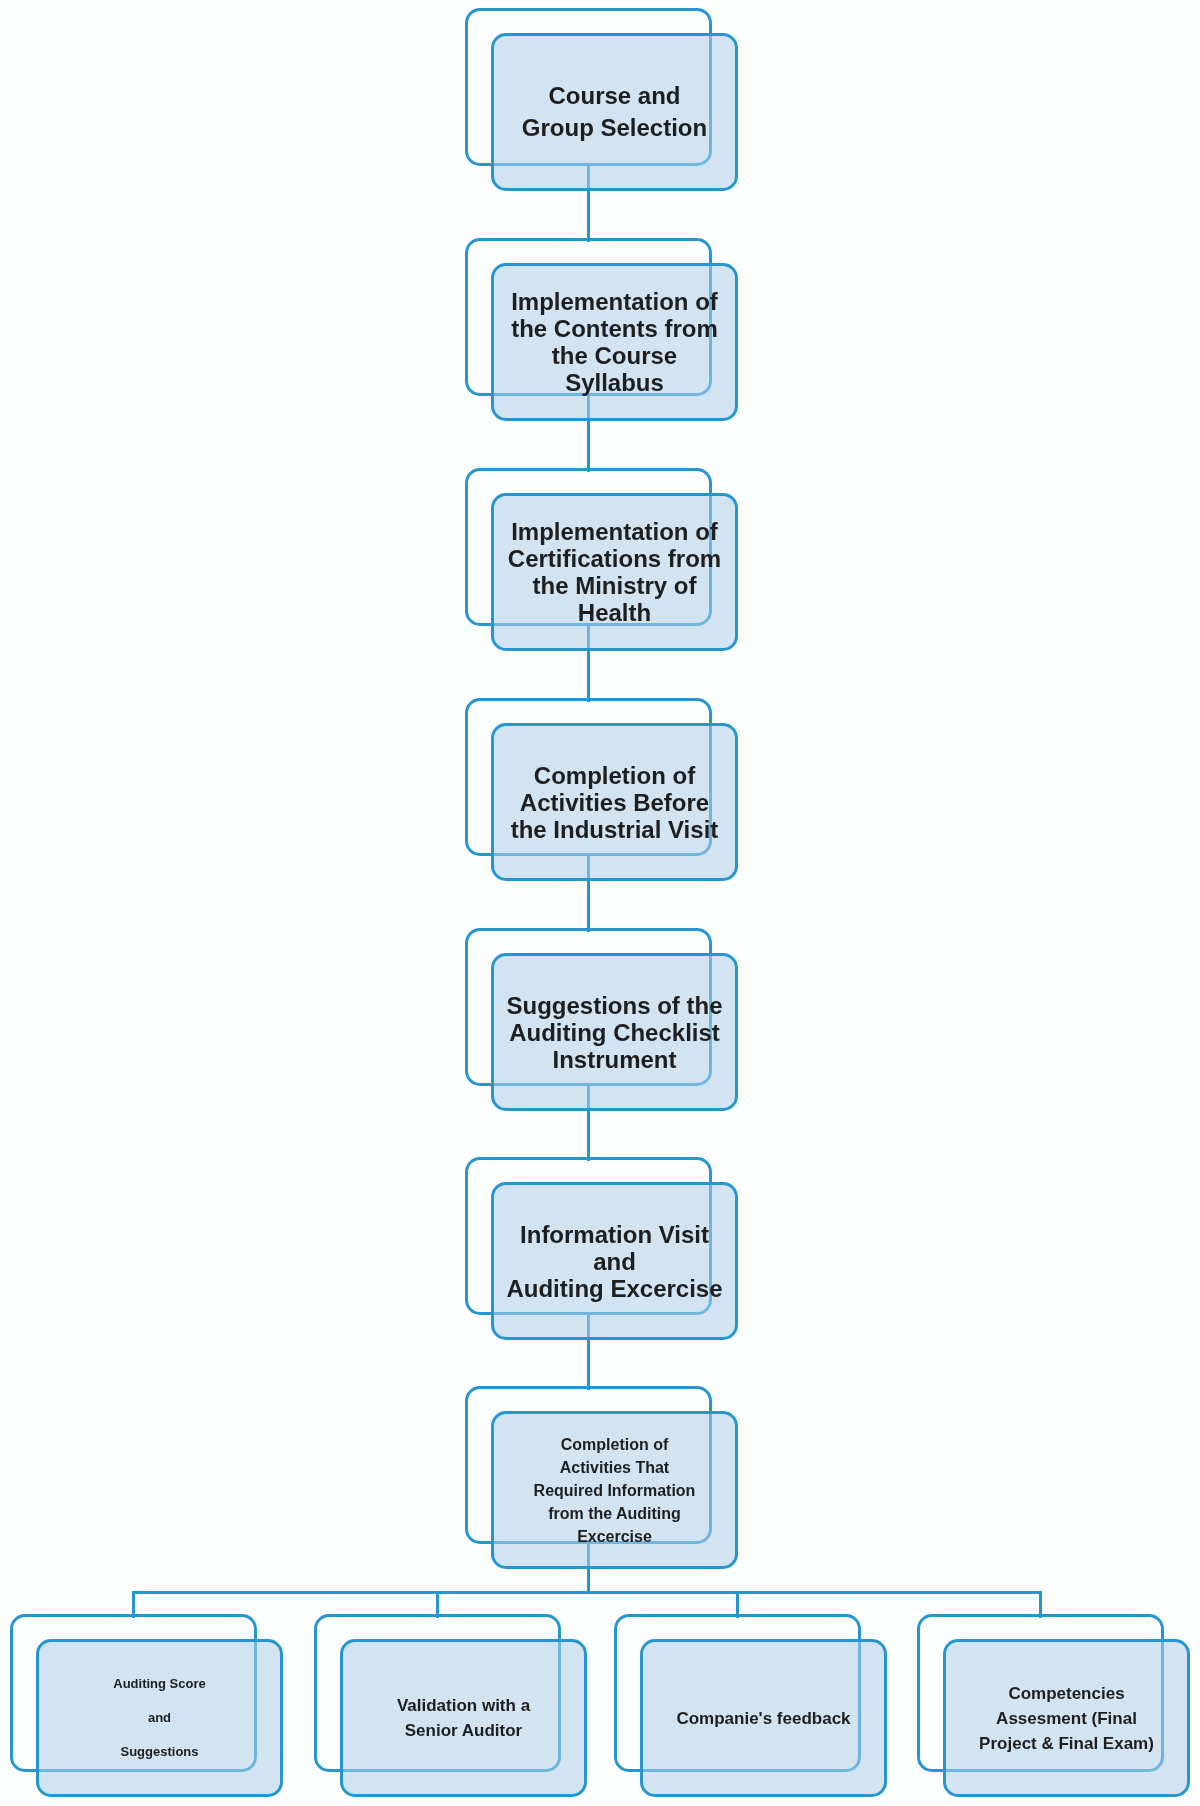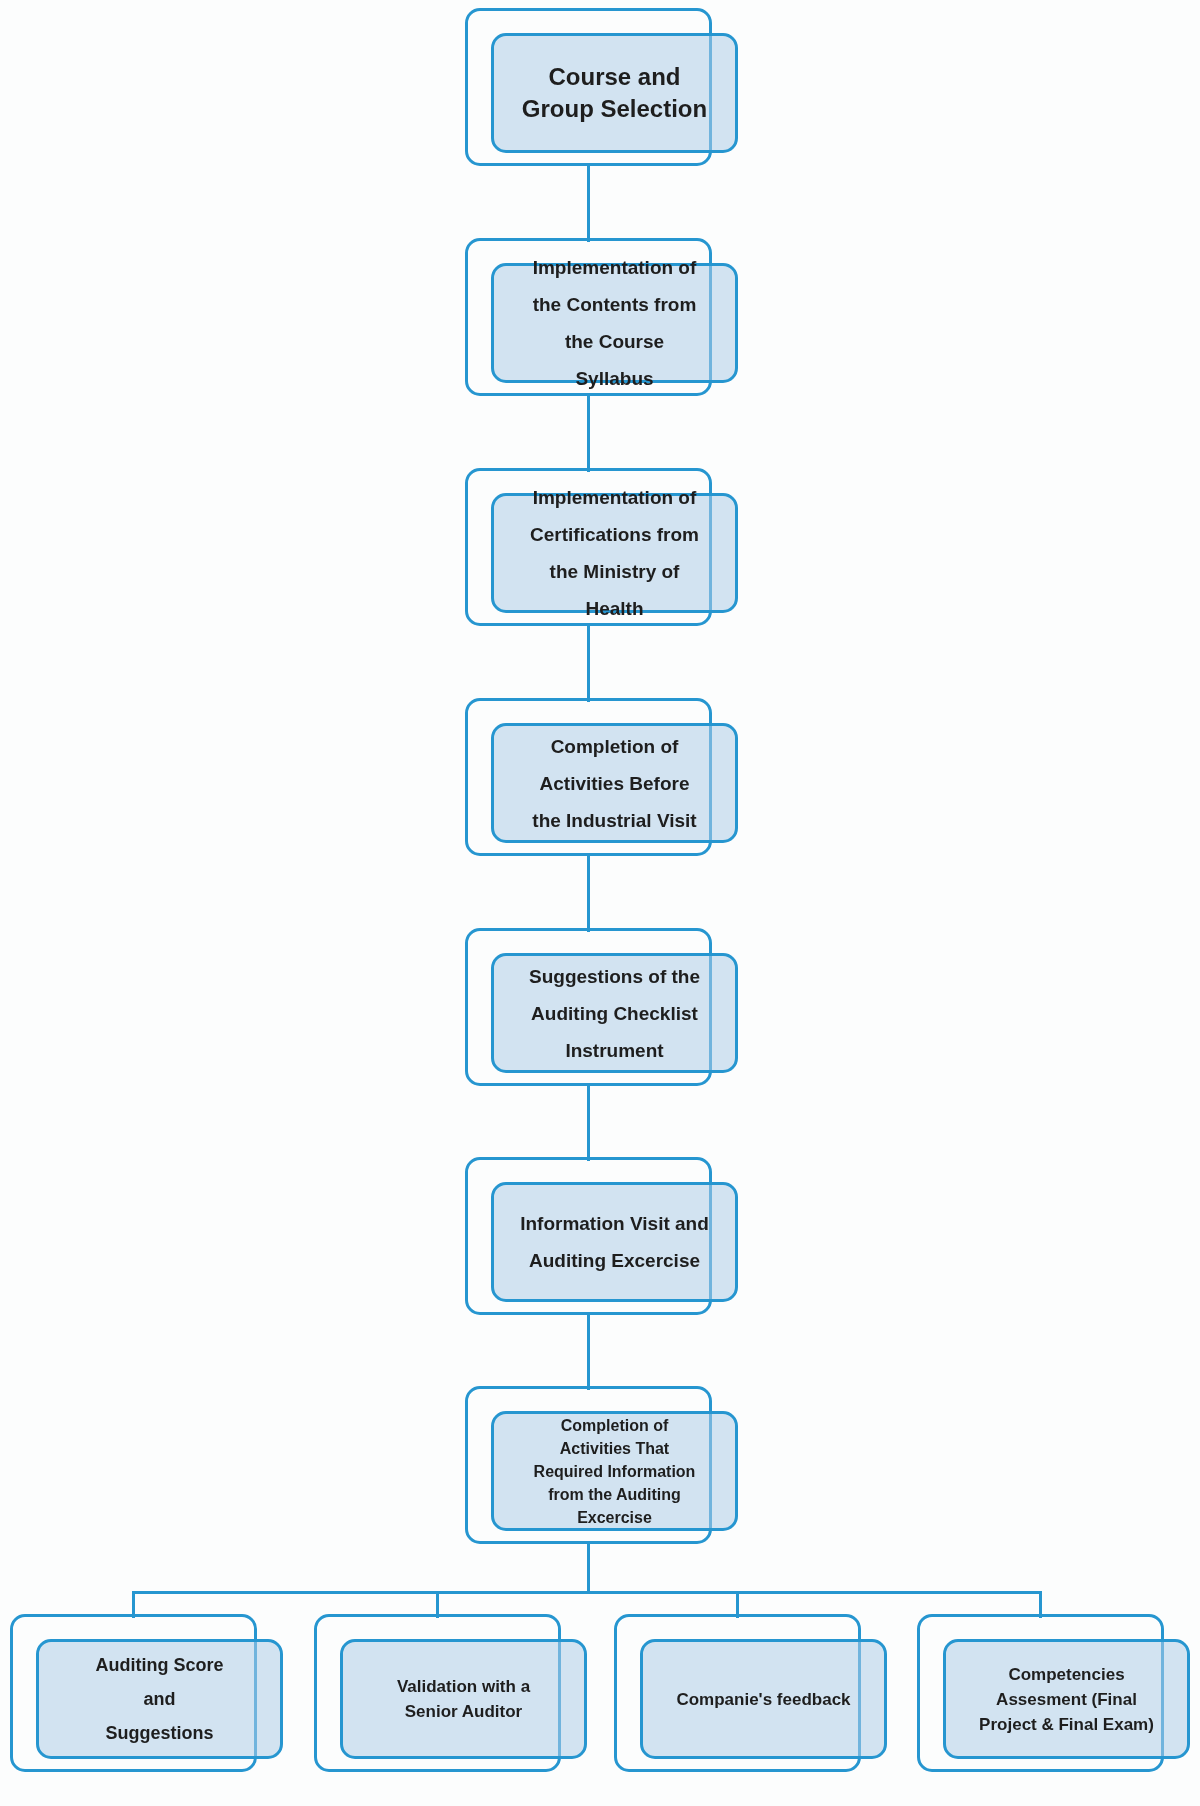--- a/index.html
+++ b/index.html
@@ -19,44 +19,44 @@
     width: 247px; height: 158px;
     box-sizing: border-box;
     border: 3px solid #2696d0;
     border-radius: 15px;
     background: transparent;
     z-index: 2;
   }
   .front {
     position: absolute;
     left: 26px; top: 25px;
-    width: 247px; height: 120px;
+    width: 247px; height: 158px;
     box-sizing: border-box;
     border: 3px solid #2696d0;
     border-radius: 15px;
     background: rgba(175, 205, 231, 0.55);
     z-index: 3;
     display: flex;
     align-items: center;
     justify-content: center;
     text-align: center;
     padding: 6px;
   }
   .label {
     white-space: pre-line;
     color: #1e1e1e;
     font-weight: 600;
-    font-size: 19px;
-    line-height: 37px;
+    font-size: 24px;
+    line-height: 27px;
     width: 100%;
   }
   .label--lg { font-size: 24px; line-height: 32px; }
   .label--sm { font-size: 16px; line-height: 23px; }
   .label--branch { font-size: 17px; line-height: 25px; }
-  .label--tall { font-size: 18px; line-height: 34px; }
+  .label--tall { font-size: 13px; line-height: 34px; }
   .connector {
     position: absolute;
     background: #2696d0;
     z-index: 1;
   }
   .v { width: 3px; }
   .h { height: 3px; }
 </style>
 </head>
 <body>

